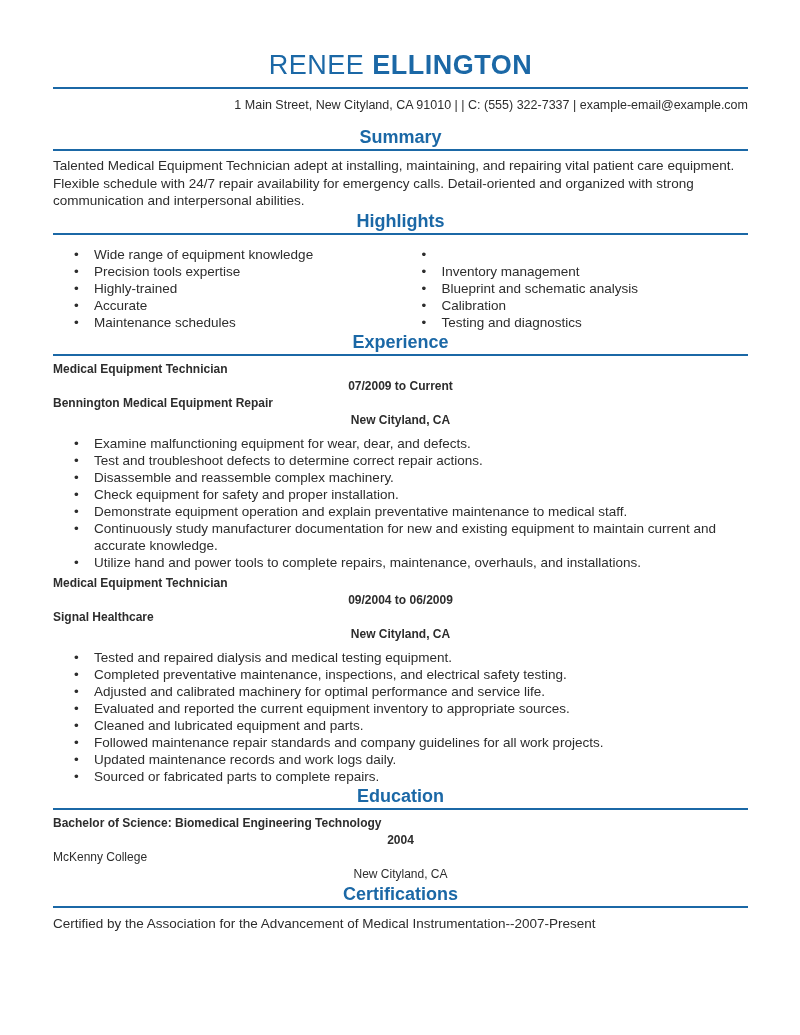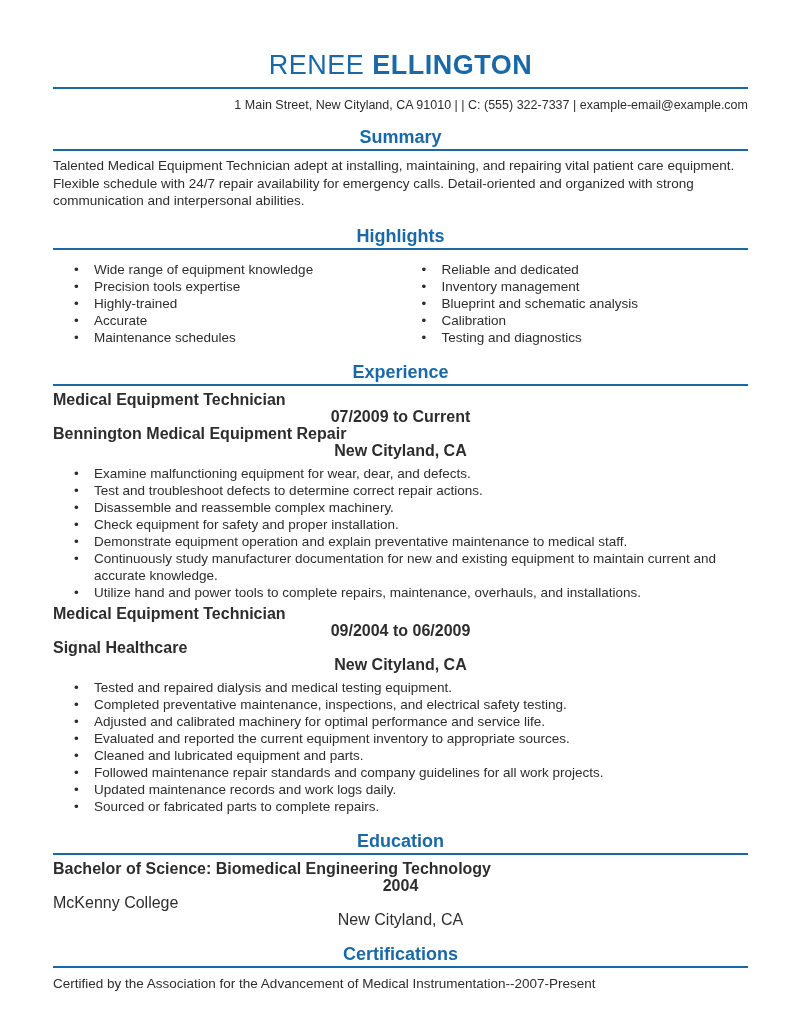--- a/index.html
+++ b/index.html
@@ -38,21 +38,21 @@
     color: var(--ink);
   }
 
   
   .section-heading {
     text-align: center;
     font-size: 18px;
     line-height: 21px;
     font-weight: 700;
     color: var(--accent);
-    margin-top: 16px;
+    margin-top: 1px;
   }
   .section-heading.first { margin-top: 14px; }
   .rule-section { margin-top: 1px; }
 
   
   .summary-text {
     font-size: 13.5px;
     line-height: 17.5px;
     margin-top: 6px;
   }
@@ -76,21 +76,21 @@
   .bullet-glyph .dot { padding-left: 21px; }
   .bullet-text { flex: 1; }
 
   
   .highlights-cols { display: flex; margin-top: 5px; }
   .highlights-col { width: 50%; }
 
   
   .job { margin-top: 5px; }
   .job + .job { margin-top: 4px; }
-  .job-row { font-size: 16px; line-height: 17px; }
+  .job-row { font-size: 12px; line-height: 17px; }
   .row-left  { text-align: left;  font-weight: 700; }
   .row-right { text-align: center; font-weight: 700; }
   .row-left.regular, .row-right.regular { font-weight: 400; }
   .edu-block { margin-top: 5px; }
 
   
   .cert-text {
     font-size: 13.5px;
     line-height: 17px;
     margin-top: 7px;
@@ -130,21 +130,20 @@
           <span class="bullet-text">Accurate</span>
         </div>
       <div class="bullet-item">
           <span class="bullet-glyph"><span class="dot">•</span></span>
           <span class="bullet-text">Maintenance schedules</span>
         </div>
     </div>
     <div class="highlights-col bullet-list">
       <div class="bullet-item">
           <span class="bullet-glyph"><span class="dot">•</span></span>
-          <span class="bullet-text">Reliable and dedicated</span>
         </div>
       <div class="bullet-item">
           <span class="bullet-glyph"><span class="dot">•</span></span>
           <span class="bullet-text">Inventory management</span>
         </div>
       <div class="bullet-item">
           <span class="bullet-glyph"><span class="dot">•</span></span>
           <span class="bullet-text">Blueprint and schematic analysis</span>
         </div>
       <div class="bullet-item">

